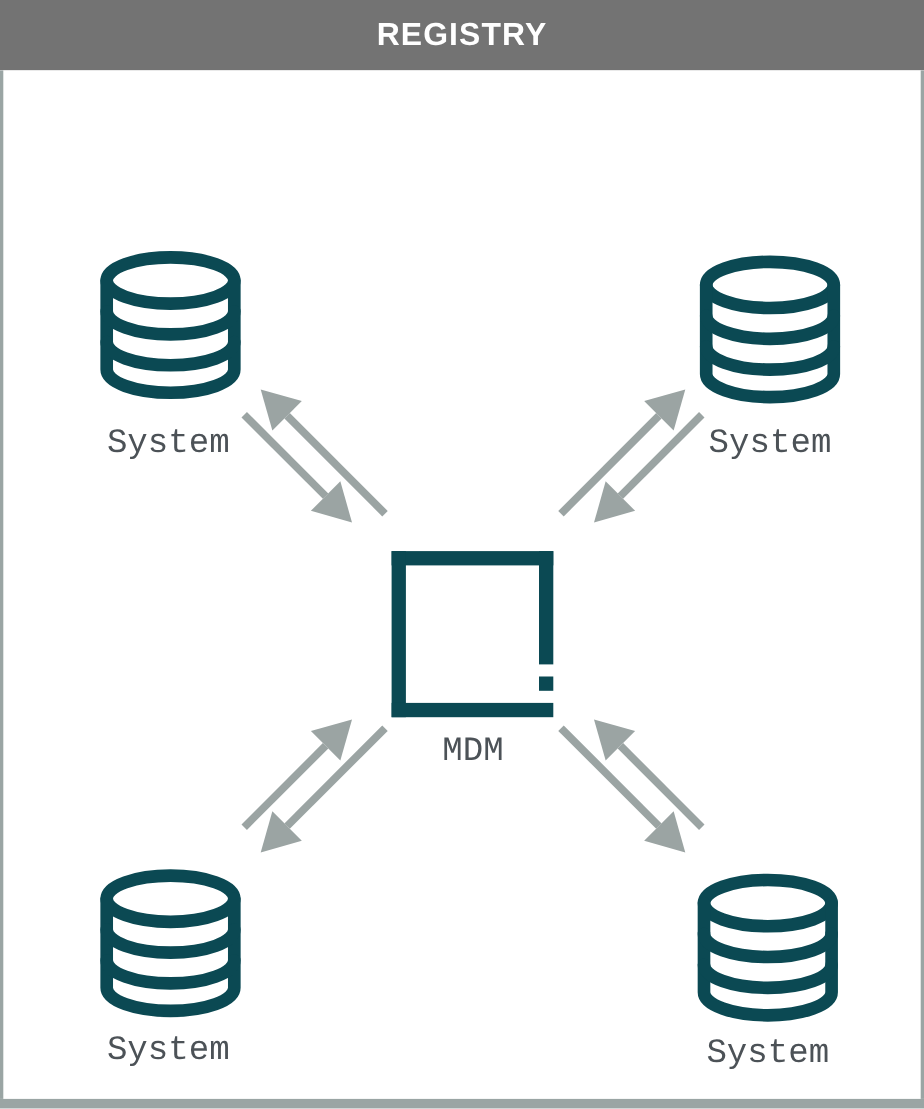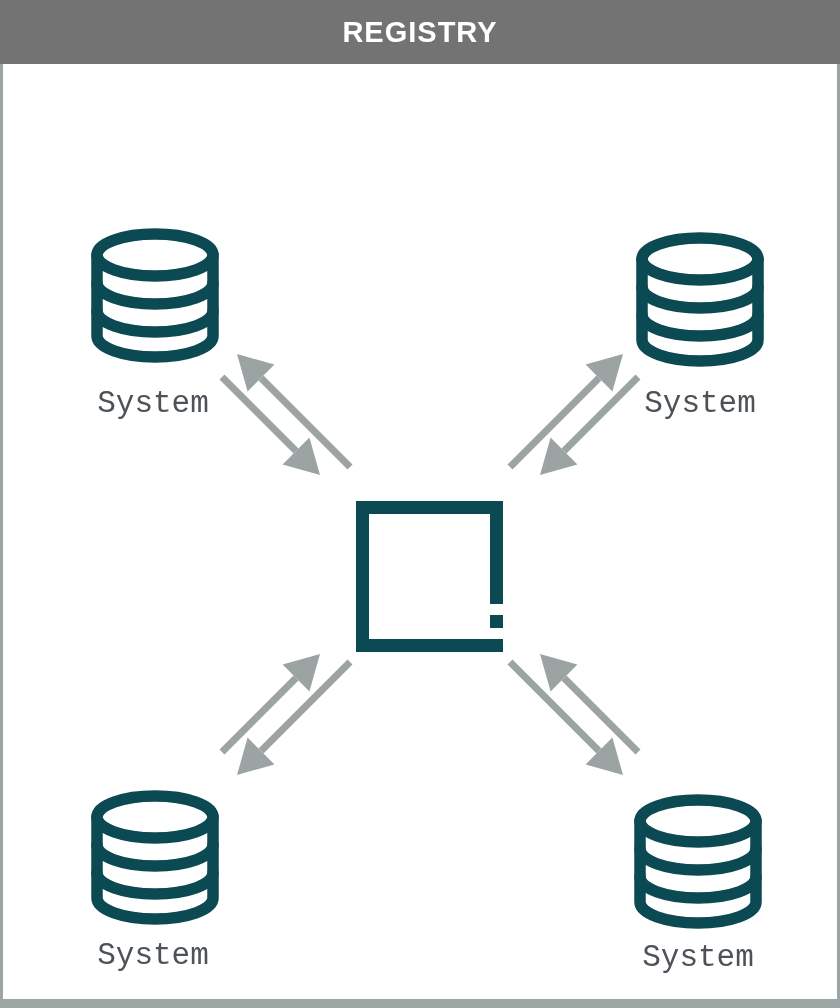--- a/index.html
+++ b/index.html
@@ -110,15 +110,16 @@
     <use href="#dbl-arrow"></use>
     <use href="#dbl-arrow" transform="translate(860,0) scale(-1,1)"></use>
     <use href="#dbl-arrow" transform="translate(0,1129) scale(1,-1)"></use>
     <use href="#dbl-arrow" transform="translate(860,1129) scale(-1,-1)"></use>
   </svg>
 
   <div class="node-label lbl-tl">System</div>
   <div class="node-label lbl-tr">System</div>
   <div class="node-label lbl-bl">System</div>
   <div class="node-label lbl-br">System</div>
+  <div class="node-label lbl-mdm">MDM</div>
 
   <div class="bottom-bar"></div>
 </div>
 
 </body></html>

